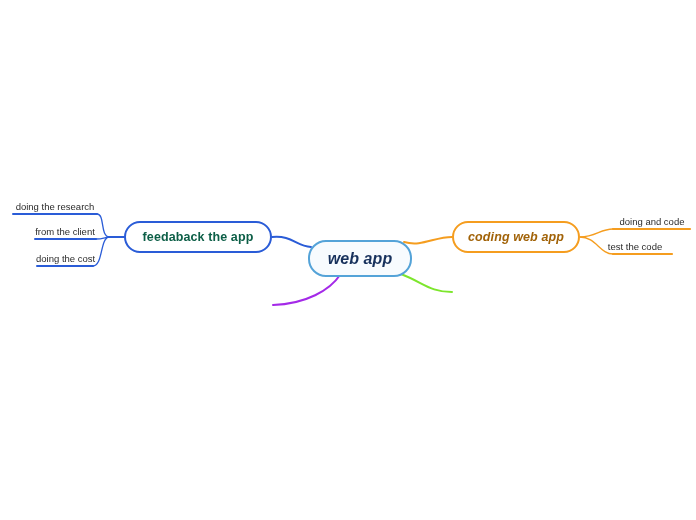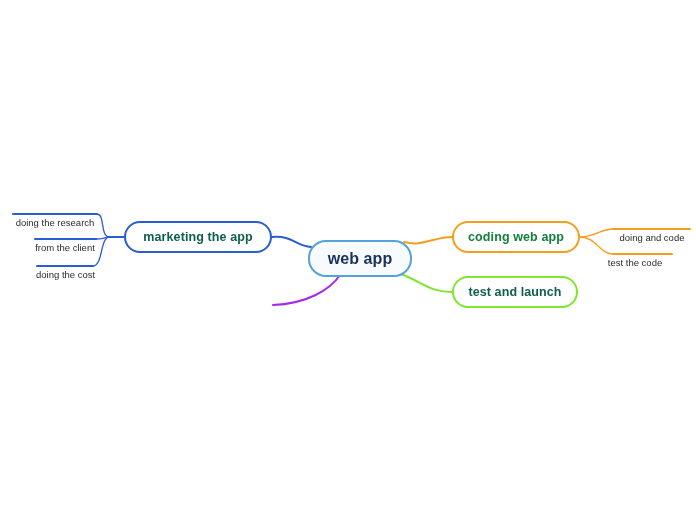--- a/index.html
+++ b/index.html
@@ -35,31 +35,31 @@
     white-space: nowrap;
     cursor: default;
   }
 
   .node.root {
     border-radius: 18px;
     border-width: 2px;
     font-size: 16px;
     color: #17315c;
     background: #f7fbfe;
+    font-style: italic;
   }
 
   .child-label {
     position: absolute;
     font-size: 9.5px;
     color: #2b2b2b;
     text-align: center;
     white-space: nowrap;
     line-height: 12px;
     cursor: default;
-    margin-top: 16px;
   }
 </style>
 </head>
 <body>
 
 <div class="canvas">
 
   <svg class="wires" viewBox="0 0 696 520" fill="none">
 
     <path d="M272,237 C292,235 296,246 311,247" stroke-width="2" stroke-linecap="round" stroke="#2a5cd7"></path>
@@ -81,30 +81,27 @@
 
     <path d="M613,229 L690,229" stroke-width="2.2" stroke-linecap="round" stroke="#f59d1f"></path>
     <path d="M613,254 L672,254" stroke-width="2.2" stroke-linecap="round" stroke="#f59d1f"></path>
   </svg>
 
   <div class="node root" style="left: 308px; top: 240px; width: 104px; height: 37px; border-color: rgb(84, 163, 216); color: rgb(23, 49, 92); background: rgb(247, 251, 254);">
     <span>web app</span>
   </div>
 
   <div class="node" style="left: 124px; top: 221px; width: 148px; height: 32px; border-color: rgb(42, 92, 215); color: rgb(13, 95, 71);">
-    <span>marketing the app</span>
+    <span>feedaback the app</span>
   </div>
 
-  <div class="node" style="left: 452px; top: 221px; width: 128px; height: 32px; border-color: rgb(245, 157, 31); color: #15803d;">
+  <div class="node" style="left: 452px; top: 221px; width: 128px; height: 32px; border-color: rgb(245, 157, 31); color: #a16207; font-style: italic;">
     <span>coding web app</span>
   </div>
 
-  <div class="node" style="left: 452px; top: 276px; width: 126px; height: 32px; border-color: rgb(125, 230, 45); color: rgb(13, 95, 71);">
-    <span>test and launch</span>
-  </div>
 
 
   <div class="child-label" style="left:11px; top:201px; width:88px;">doing the research</div>
   <div class="child-label" style="left:33px; top:226px; width:64px;">from the client</div>
   <div class="child-label" style="left:36px; top:253px; width:58px;">doing the cost</div>
 
   <div class="child-label" style="left:612px; top:216px; width:80px;">doing and code</div>
   <div class="child-label" style="left:604px; top:241px; width:62px;">test the code</div>
 
 </div>

